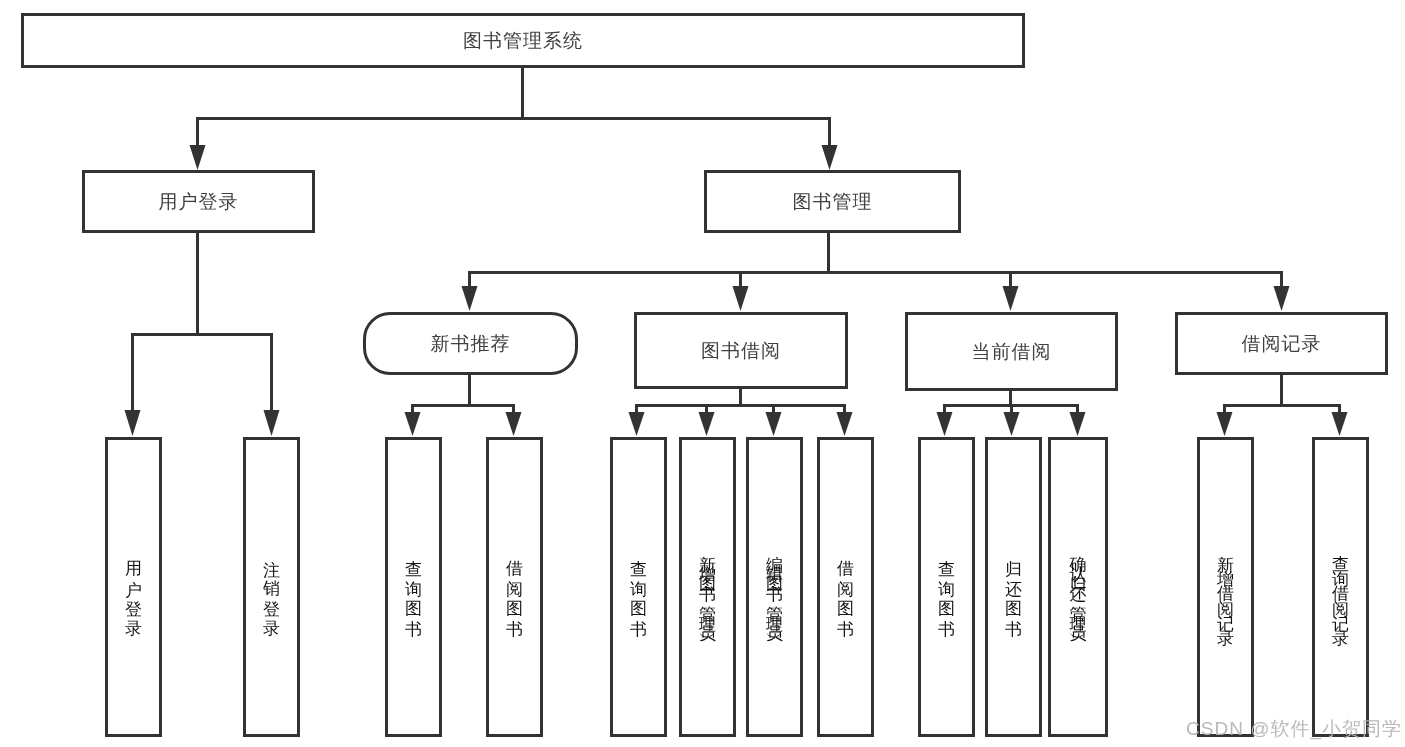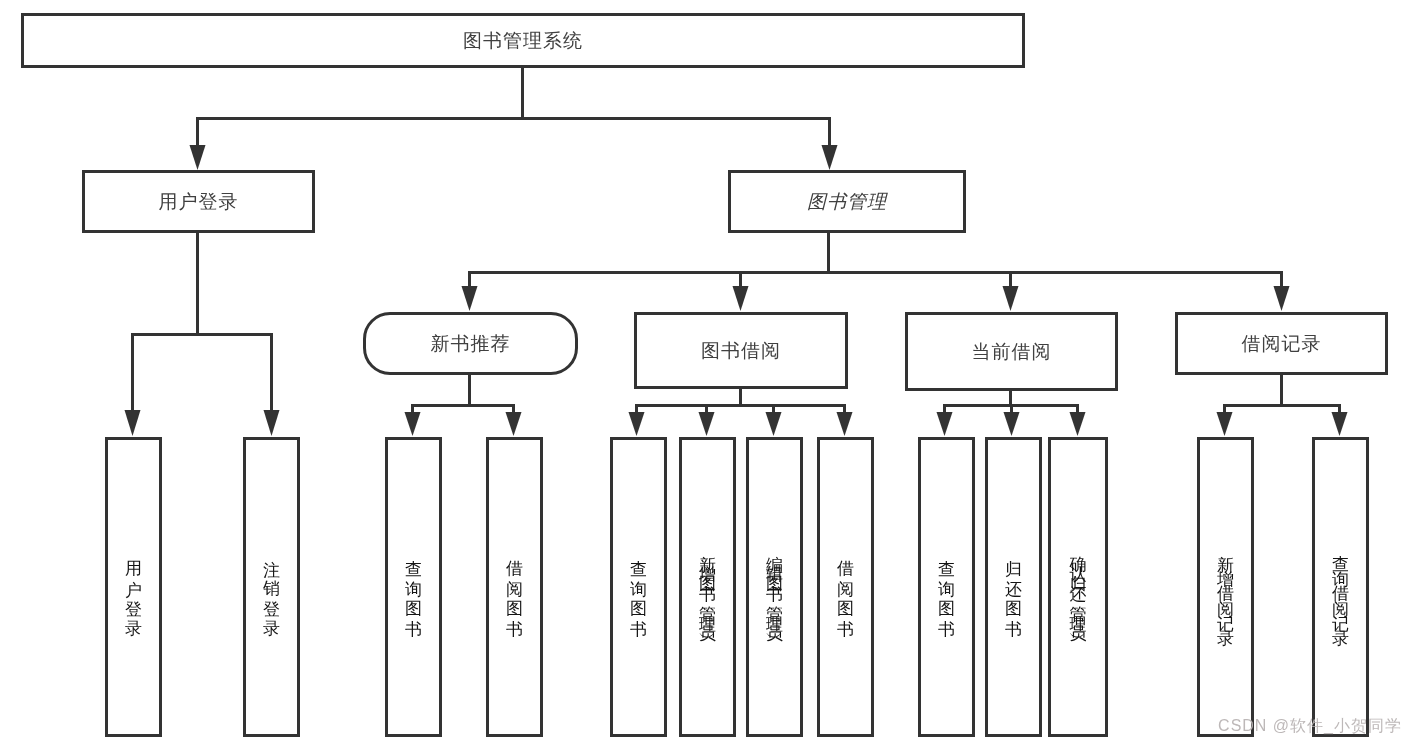--- a/index.html
+++ b/index.html
@@ -47,21 +47,21 @@
   #connectors{
     position:absolute;left:0;top:0;width:1405px;height:747px;
     pointer-events:none;
   }
   #connectors path{stroke:#333333;stroke-width:3;fill:none;}
   #connectors polygon{fill:#333333;stroke:none;}
   .watermark{
     position:absolute;
     right:3px;
     top:716px;
-    font-size:16px;
+    font-size:19px;
     color:rgba(185,180,180,0.95);
     letter-spacing:1px;
     white-space:nowrap;
   }
 </style>
 </head>
 <body>
 
 <div id="stage">
 
@@ -98,21 +98,21 @@
     <polygon points="1331.5,412 1347.5,412 1339.5,436"></polygon>
   </svg>
 
   <div class="box" style="left:21px;top:13px;width:1004px;height:55px;">
     <span>图书管理系统</span>
   </div>
 
   <div class="box" style="left:82px;top:170px;width:233px;height:63px;">
     <span>用户登录</span>
   </div>
-  <div class="box" style="left:728px;top:170px;width:238px;height:63px;font-style:italic;">
+  <div class="box" style="left:704px;top:170px;width:257px;height:63px;">
     <span>图书管理</span>
   </div>
 
   <div class="box" style="left:363px;top:312px;width:215px;height:63px;border-radius:27px;">
     <span>新书推荐</span>
   </div>
   <div class="box" style="left:634px;top:312px;width:214px;height:77px;">
     <span>图书借阅</span>
   </div>
   <div class="box" style="left:905px;top:312px;width:213px;height:79px;">

